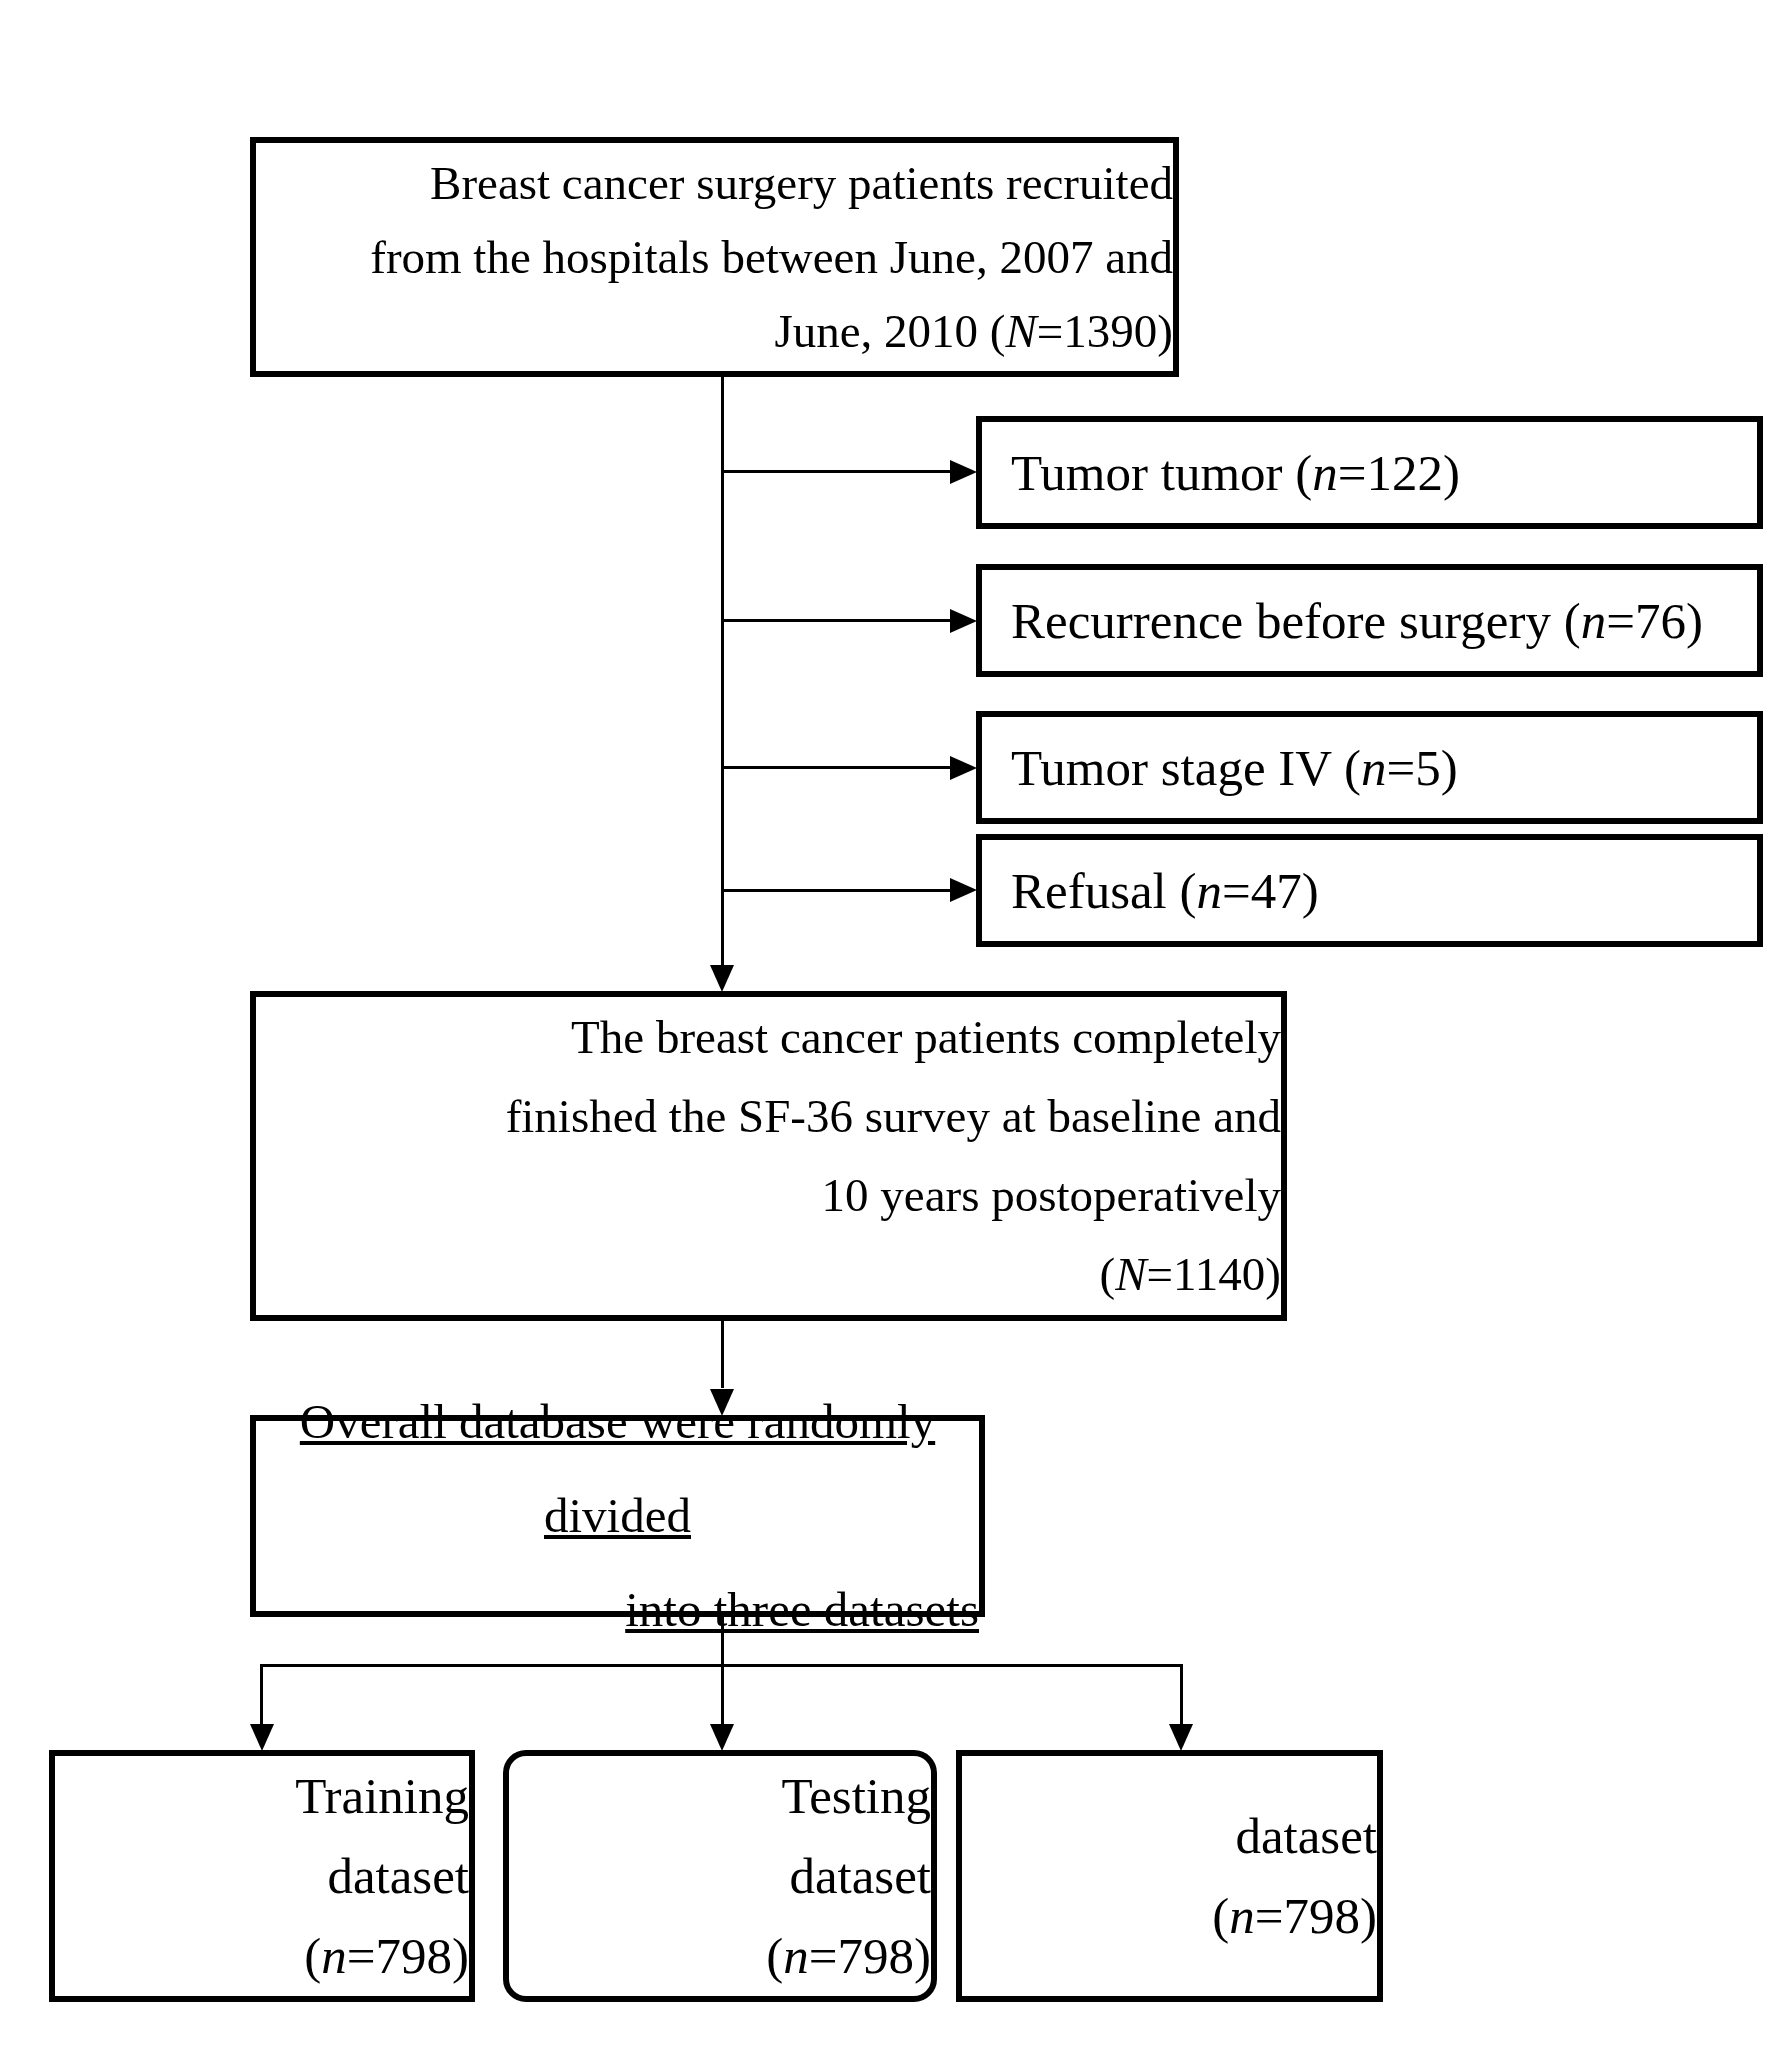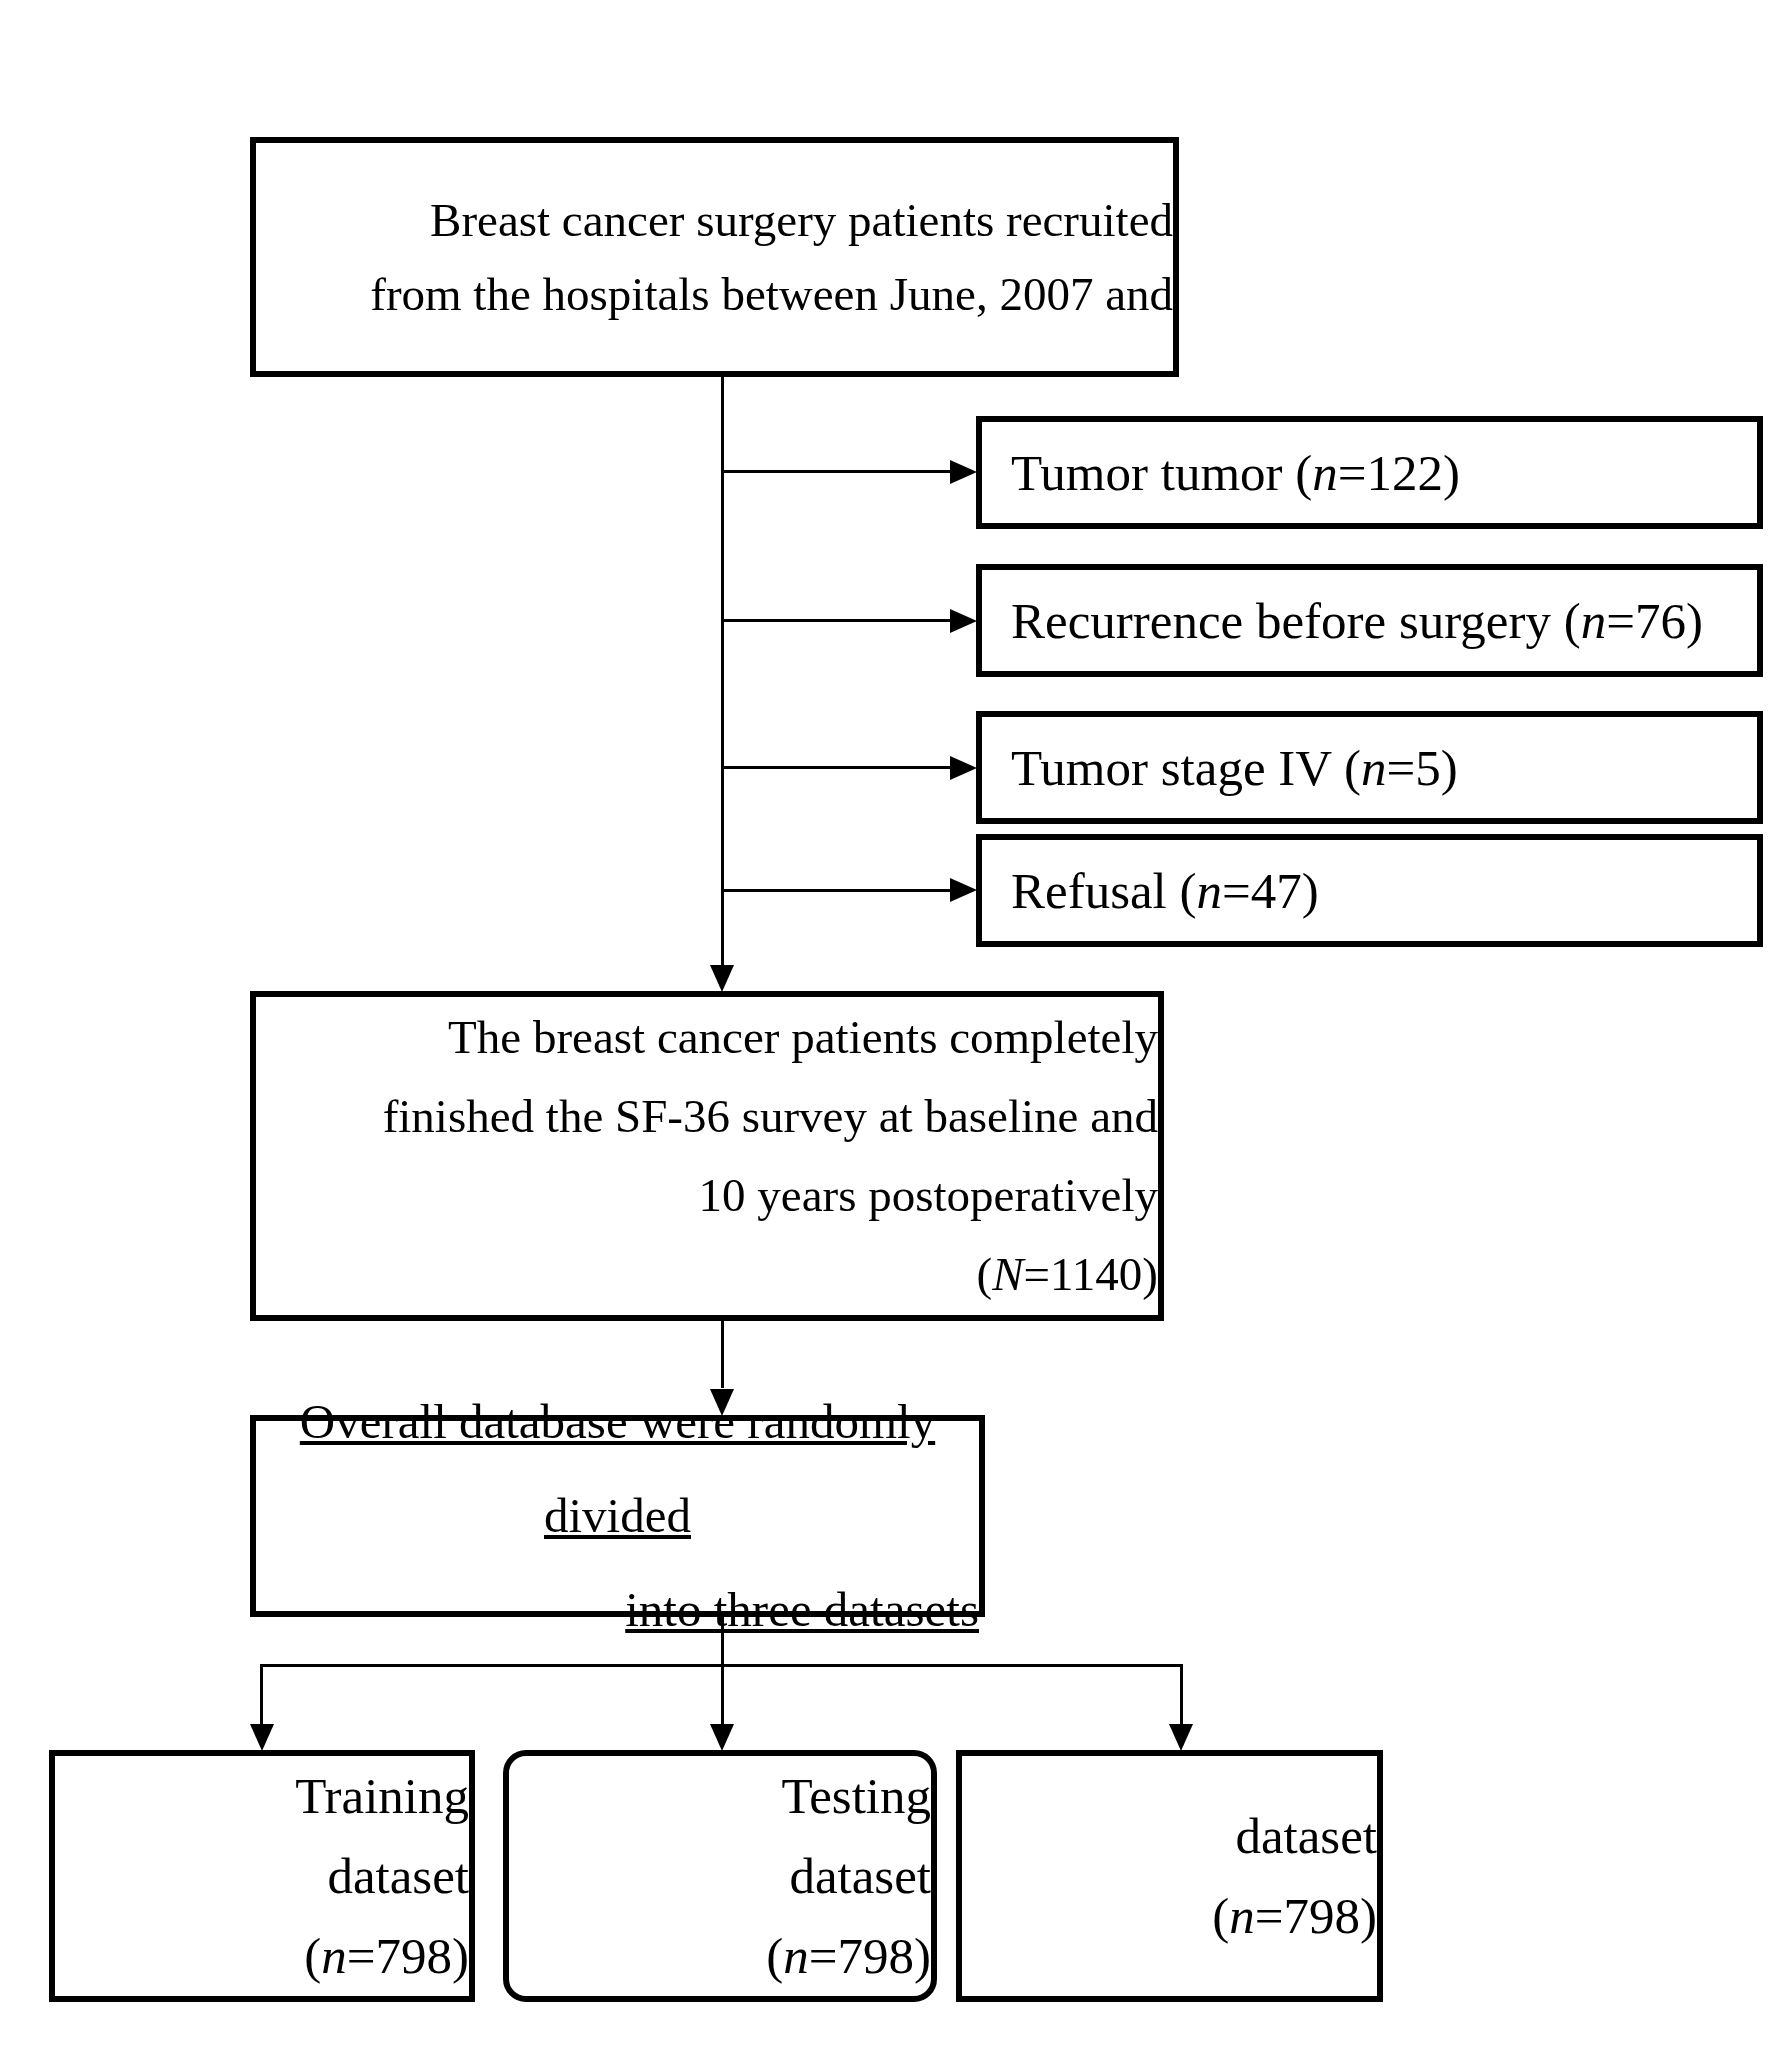--- a/index.html
+++ b/index.html
@@ -25,21 +25,21 @@
     justify-content: center;
     align-items: flex-end;
     text-align: center;
   }
   .box .line { display: block; }
   .var { font-style: italic; }
 
   
   #box-recruited { left: 250px; top: 137px;  width: 929px; height: 240px; font-size: 47px; }
   #box-recruited .line { line-height: 74px; }
-  #box-sf36      { left: 250px; top: 991px; width: 914px; height: 330px; font-size: 47px; }
+  #box-sf36      { left: 250px; top: 991px; width: 1037px; height: 330px; font-size: 47px; }
   #box-sf36 .line { line-height: 79px; }
   #box-divided   { left: 250px; top: 1415px; width: 735px; height: 202px; font-size: 49px; text-decoration: underline; }
   #box-divided .line { line-height: 94px; }
 
   
   .box-exclusion {
     left: 976px;
     width: 787px;
     height: 113px;
     font-size: 51px;
@@ -110,20 +110,21 @@
   #split-right-head   { left: 1169px; top: 1724px; }
 </style>
 </head>
 <body>
 
 <div id="canvas">
 
   <div class="box" id="box-recruited">
     <span class="line">Breast cancer surgery patients recruited</span>
     <span class="line">from the hospitals between June, 2007 and</span>
+    <span class="line"><span>June, 2010 (</span><span class="var">N</span><span>=1390)</span></span>
   </div>
 
   <div class="vline" id="trunk-shaft"></div>
   <div class="head-down" id="trunk-head"></div>
 
   <div class="hline" id="branch-1-shaft"></div>
   <div class="head-right" id="branch-1-head"></div>
   <div class="hline" id="branch-2-shaft"></div>
   <div class="head-right" id="branch-2-head"></div>
   <div class="hline" id="branch-3-shaft"></div>

